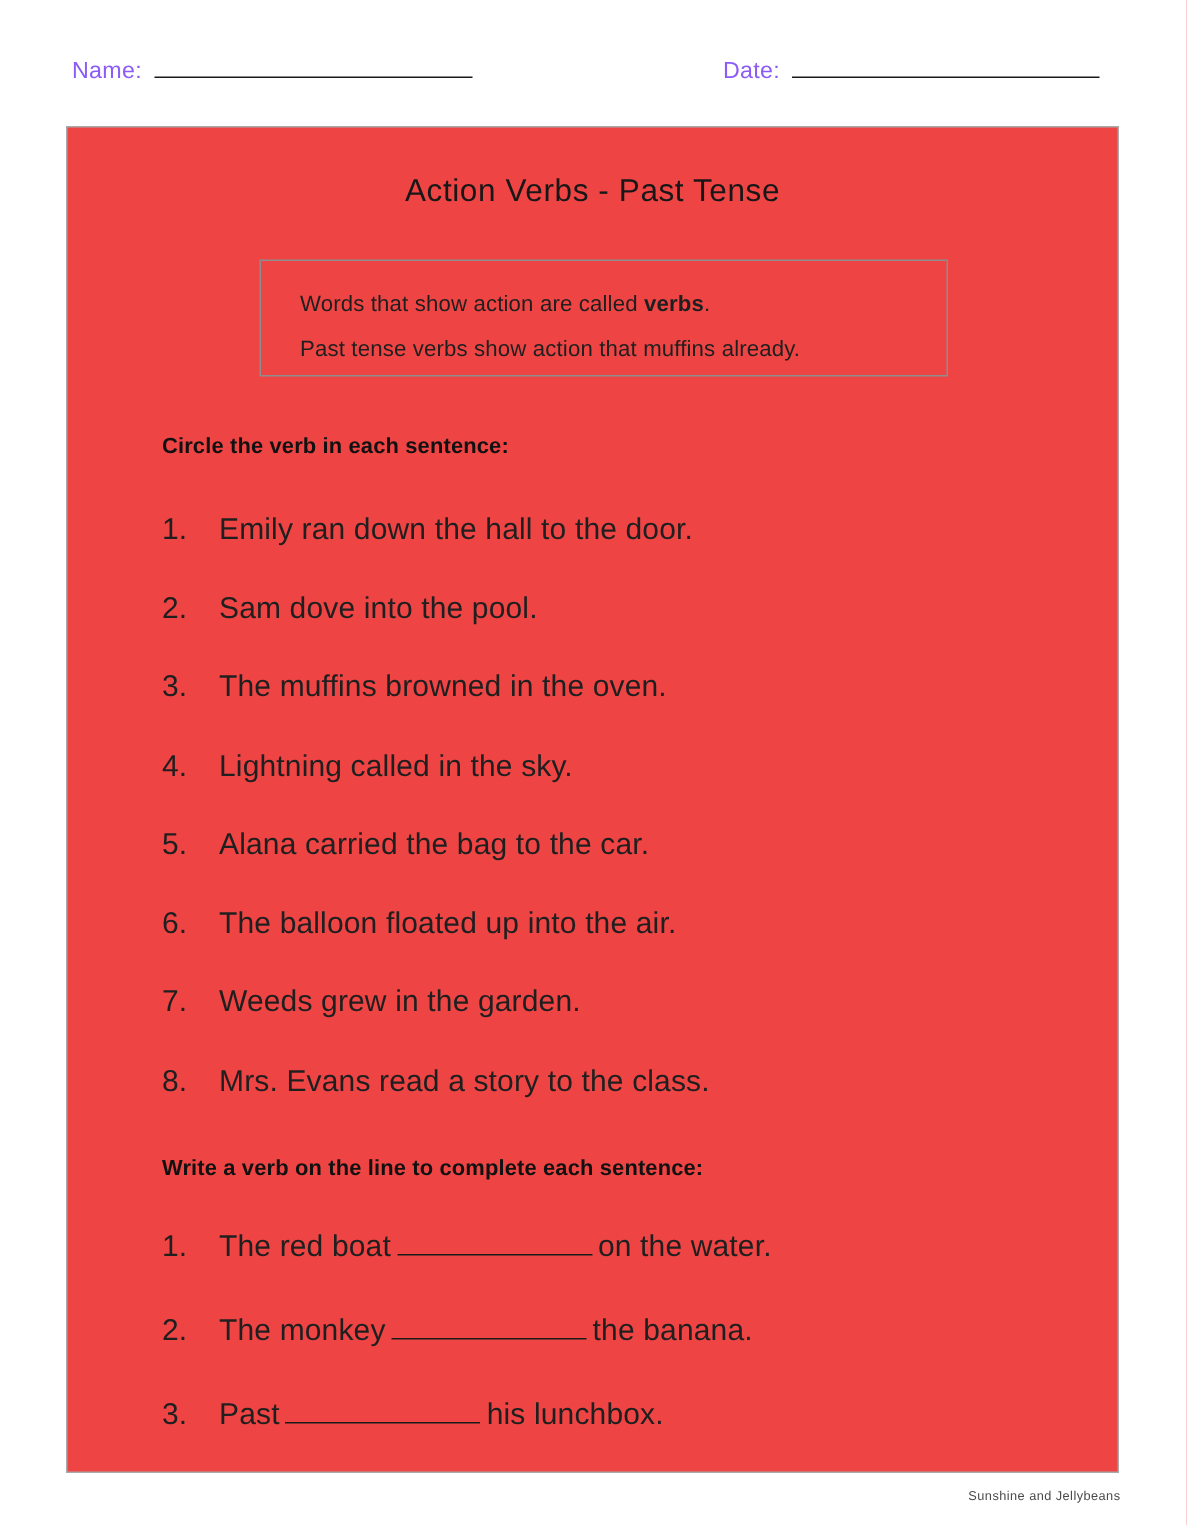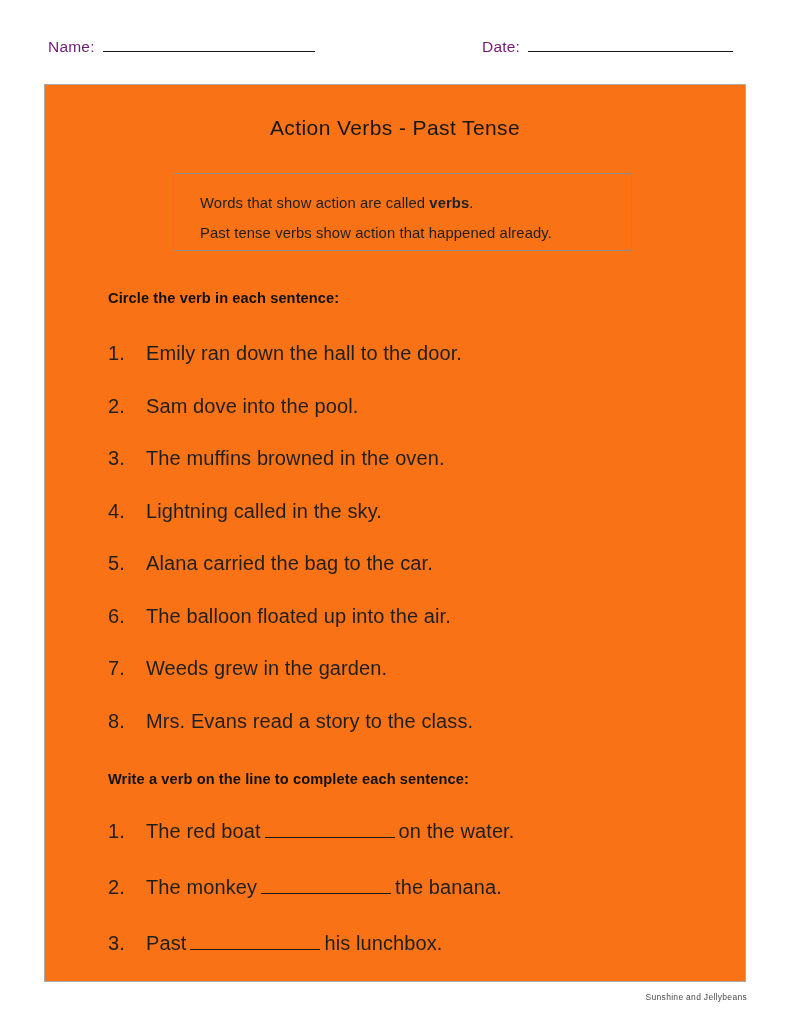--- a/index.html
+++ b/index.html
@@ -24,21 +24,21 @@
     left: 0;
     width: 791px;
     height: 26px;
   }
   .field {
     position: absolute;
     display: flex;
     align-items: baseline;
     font-size: 15.5px;
     letter-spacing: 0.2px;
-    color: #701a75;
+    color: #8b5cf6;
   }
   .field-name { left: 48px; }
   .field-date { left: 482px; }
   .field-label {
     white-space: nowrap;
   }
   .field-rule {
     display: inline-block;
     border-bottom: 1.6px solid #1a1a1a;
     margin-left: 8px;
@@ -49,21 +49,21 @@
 
   
   .sheet {
     position: absolute;
     left: 44px;
     top: 84px;
     width: 702px;
     height: 898px;
     border: 1.5px solid #a9a9a9;
     box-sizing: border-box;
-    background: #f97316;
+    background: #ef4444;
   }
 
   
   .worksheet-title {
     position: absolute;
     top: 31px;
     left: 0;
     width: 100%;
     text-align: center;
     font-size: 21px;
@@ -166,21 +166,21 @@
 </div>
 
 <div class="sheet">
 
   <div class="worksheet-title">Action Verbs - Past Tense</div>
 
   <div class="definition-box">
     <div class="definition-line">
       <span>Words that show action are called </span><b>verbs</b><span>.</span>
     </div>
-    <div class="definition-line">Past tense verbs show action that happened already.</div>
+    <div class="definition-line">Past tense verbs show action that muffins already.</div>
   </div>
 
   <div class="section-heading" id="heading-circle">Circle the verb in each sentence:</div>
 
   <div class="question-list" id="list-circle">
     <div class="question-item">
       <span class="question-number">1.</span><span class="question-text">Emily ran down the hall to the door.</span>
     </div>
     <div class="question-item">
       <span class="question-number">2.</span><span class="question-text">Sam dove into the pool.</span>

